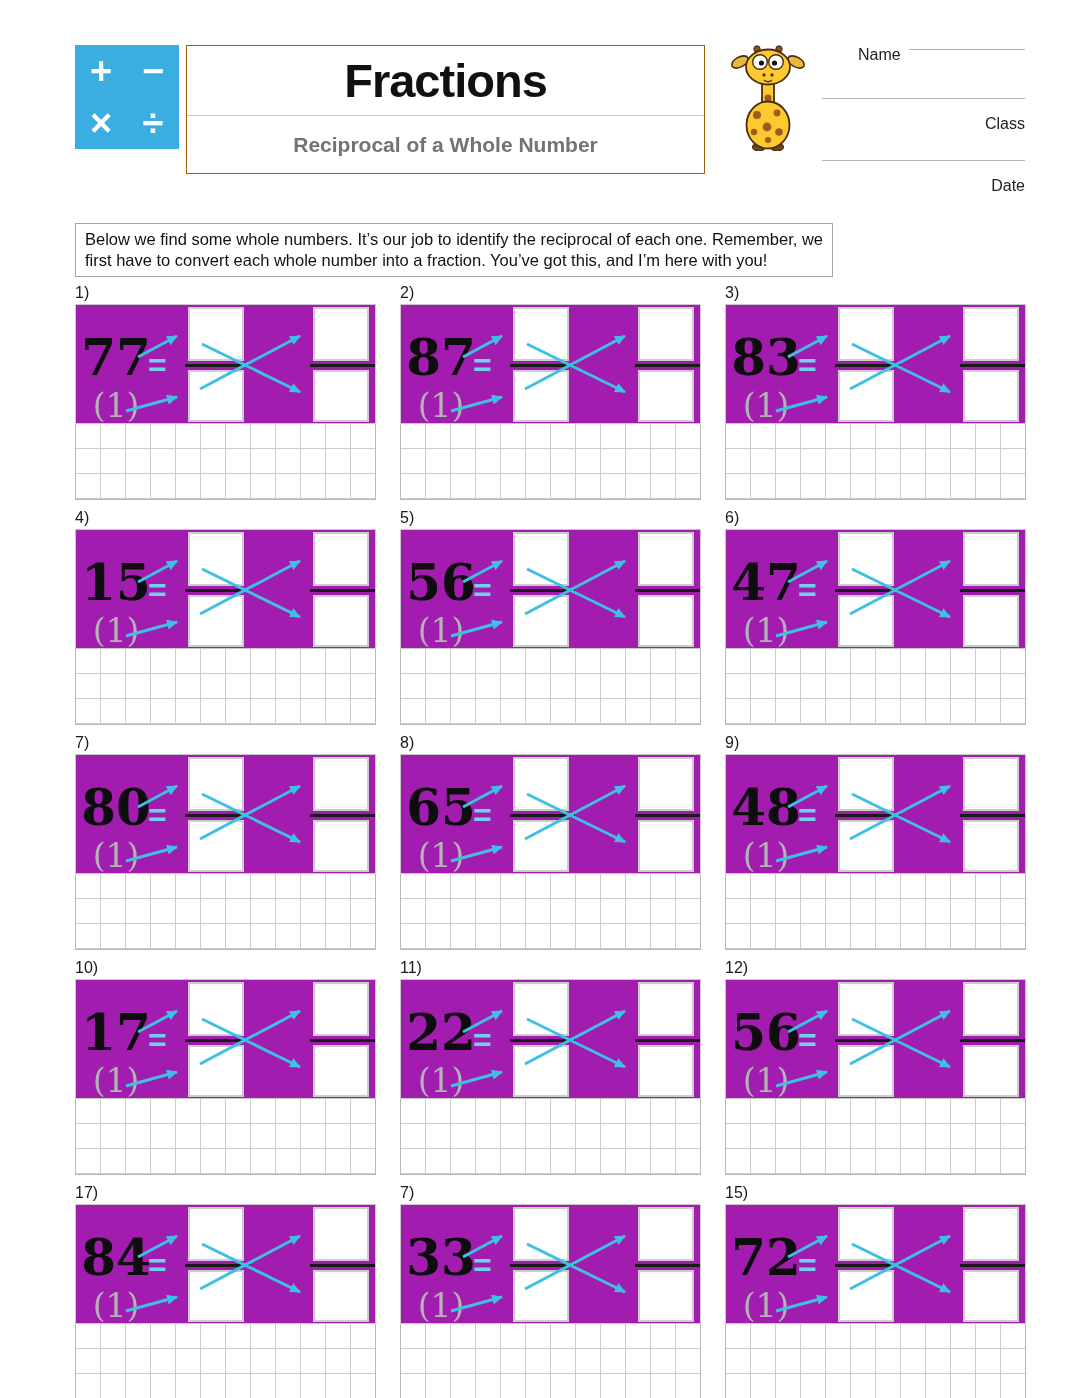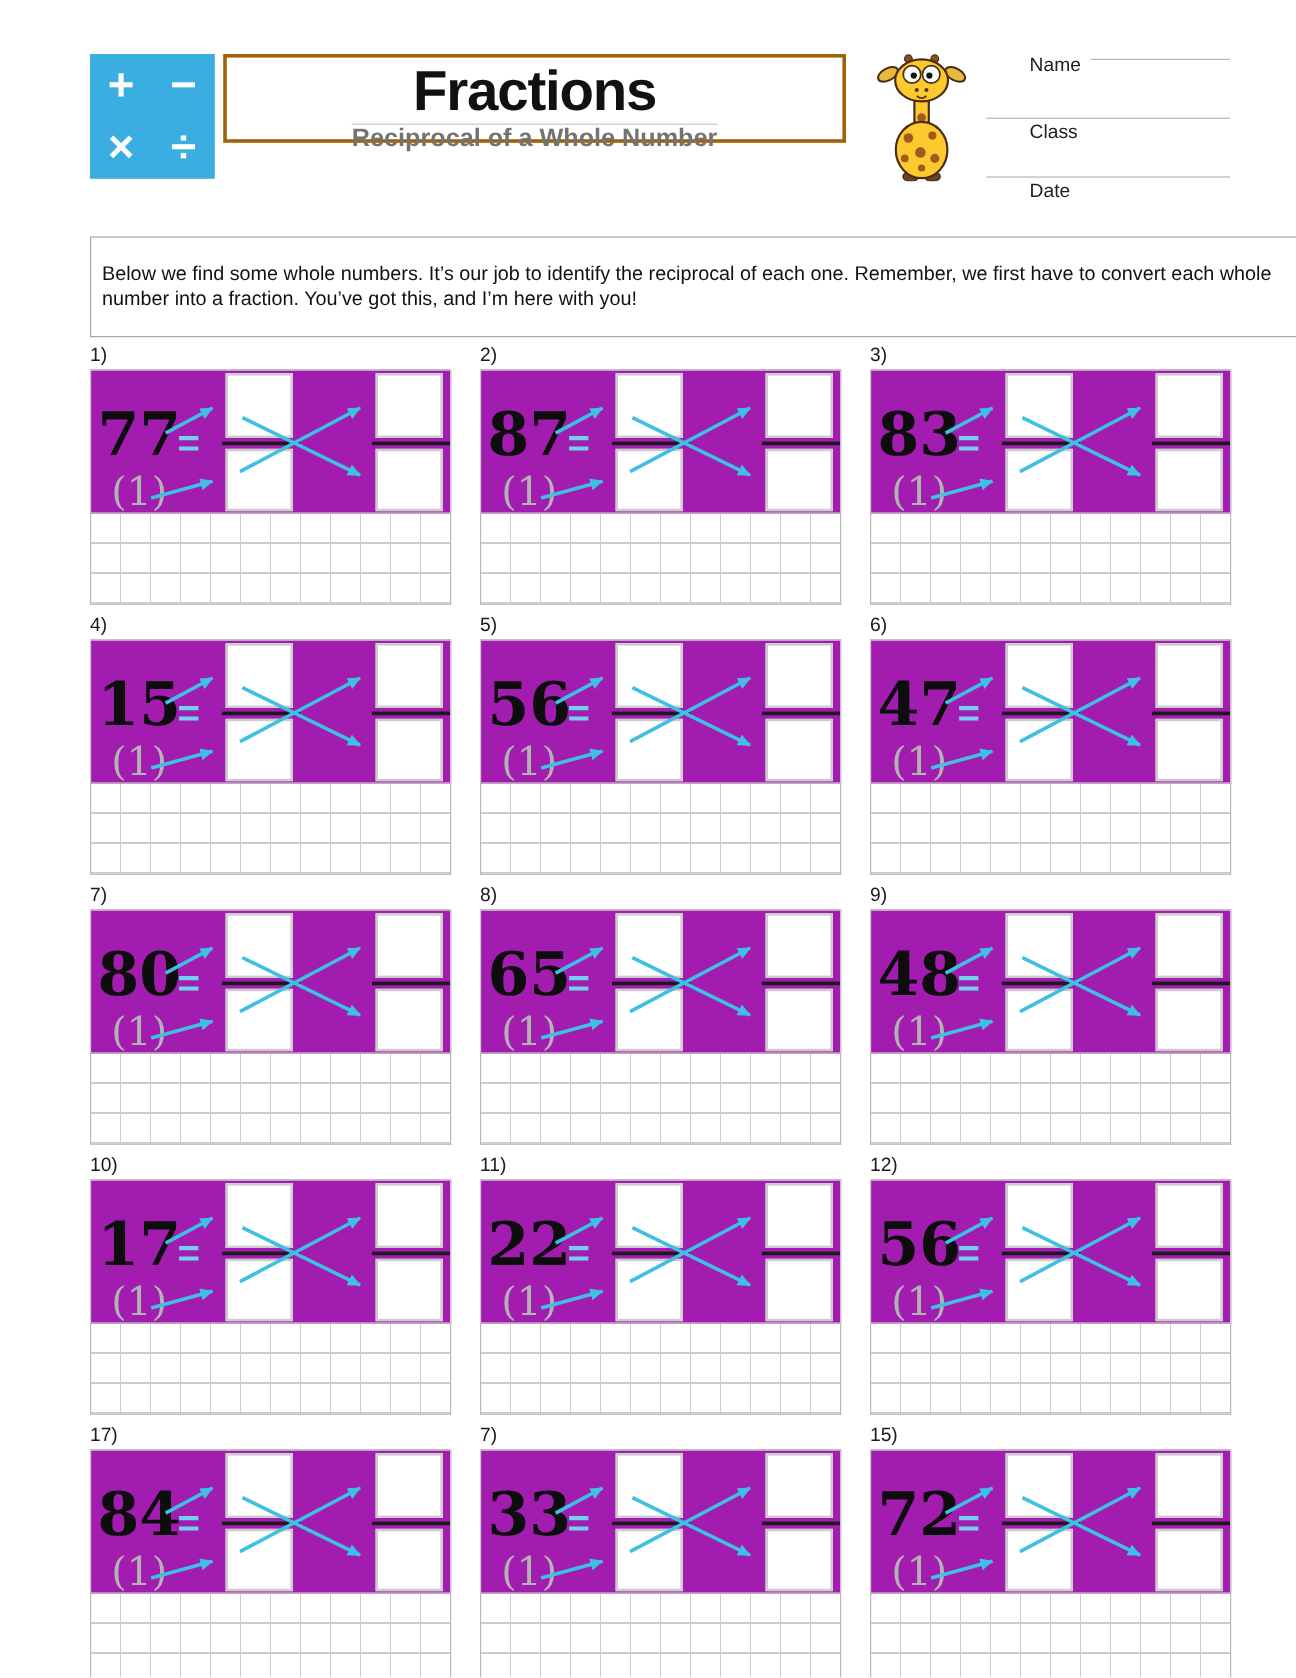--- a/index.html
+++ b/index.html
@@ -17,46 +17,46 @@
   
   .header { display:flex; align-items:flex-start; }
   .math-icon {
     width:104px; height:104px; flex:0 0 104px;
     background:#3baee1;
     display:grid; grid-template-columns:1fr 1fr; grid-template-rows:1fr 1fr;
     color:#fff; font-weight:800; font-size:38px; line-height:1;
   }
   .math-icon span { display:flex; align-items:center; justify-content:center; }
   .title-box {
-    width:519px; margin-left:7px; height:74px;
-    border:3px solid #a16207; background:#fff;
-    display:flex; flex-direction:column;align-items:center;
+    width:519px; margin-left:7px; height:129px;
+    border:1px solid #a16207; background:#fff;
+    display:flex; flex-direction:column;
   }
   .title-main {
     height:69px; display:flex; align-items:center; justify-content:center;
     font-size:47px; font-weight:600; letter-spacing:-1px; color:#111;
   }
   .title-sub {
     border-top:1px solid #c9c9c9; flex:1;
     display:flex; align-items:center; justify-content:center;
     font-size:21px; font-weight:600; color:#737373;
   }
   .giraffe { margin-left:24px; flex:0 0 78px; }
   .id-block { margin-left:15px; width:203px; }
   .field-first { display:flex; align-items:flex-start; }
   .field-label { font-size:16px; color:#222; line-height:20px;margin-left:36px; }
   .field-line-right { flex:1; margin-left:8px; height:5px; border-bottom:1px solid #b5b5b5; }
-  .field { border-top:1px solid #b5b5b5; padding-top:2px; }
+  .field { border-top:1px solid #b5b5b5; padding-top:15px;text-align:right; }
   .field.class-row { margin-top:33px; }
   .field.date-row { margin-top:26px; }
 
   
   .instructions {
-    margin-top:27px; width:1006px; min-height:46px;
-    border:1px solid #a6a6a6; padding:20px 9px;
+    margin-top:27px; width:758px; min-height:46px;
+    border:1px solid #a6a6a6; padding:5px 9px;
     font-size:16.5px; line-height:21px; color:#111;
   }
 
   
   .problems {
     margin-top:7px;
     display:grid;
     grid-template-columns:repeat(3, 301px);
     column-gap:24px; row-gap:9px;
   }

